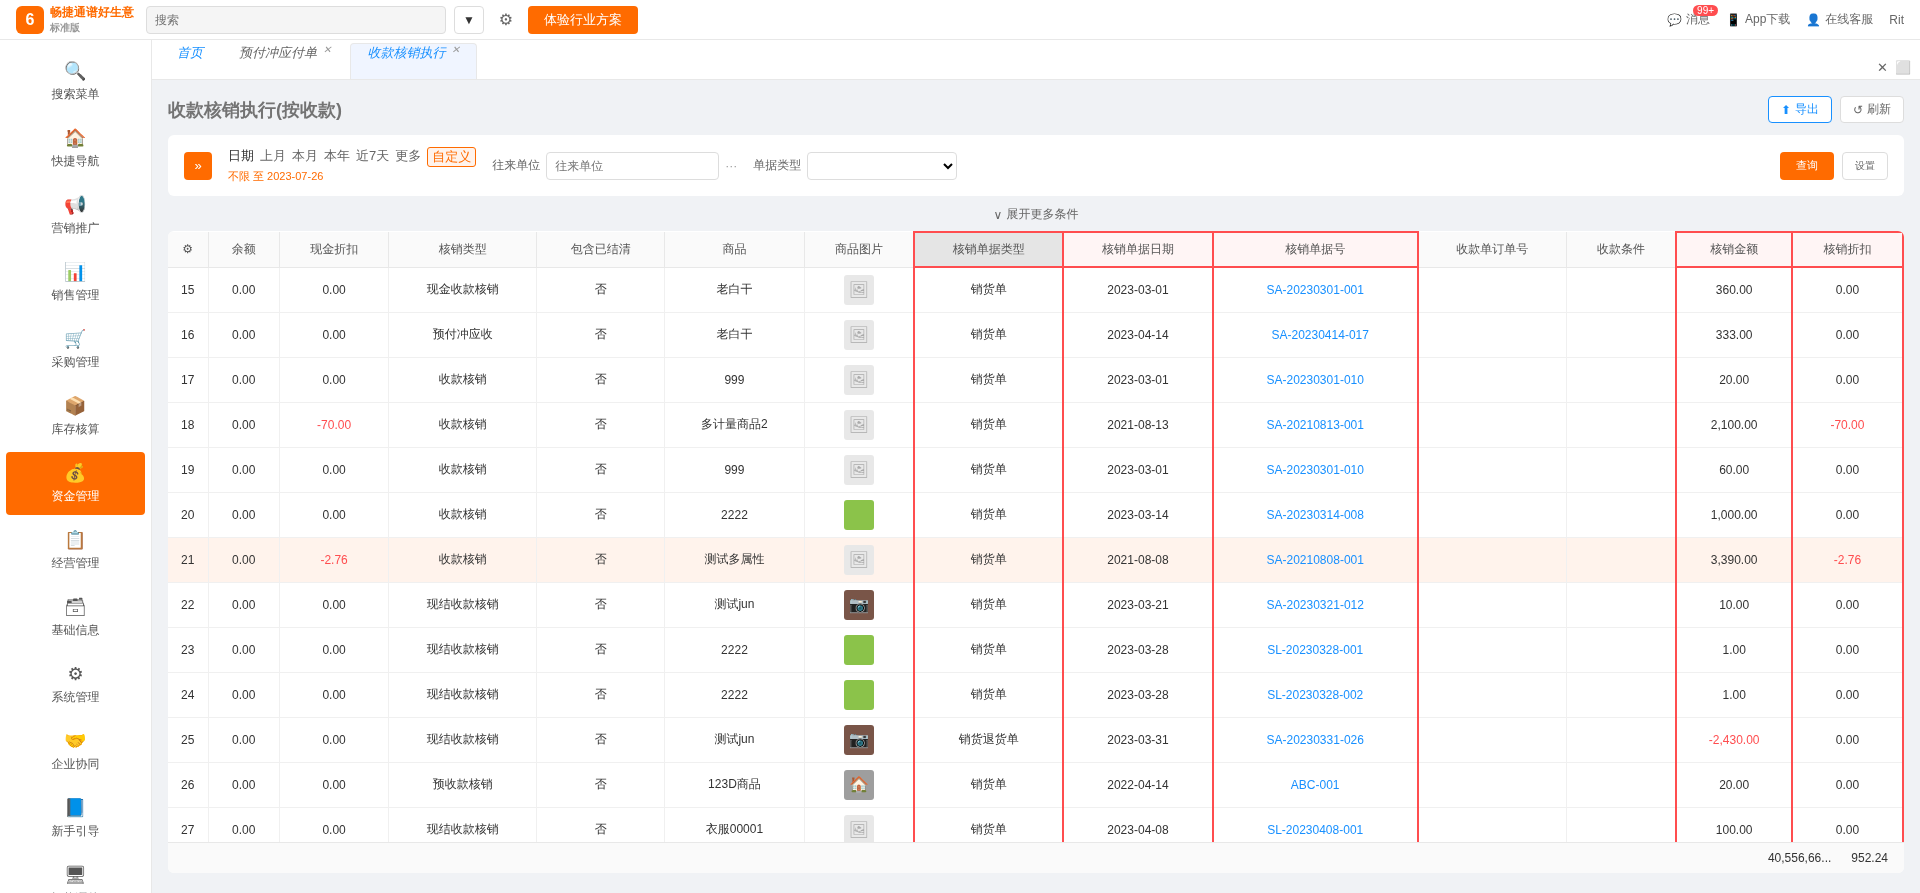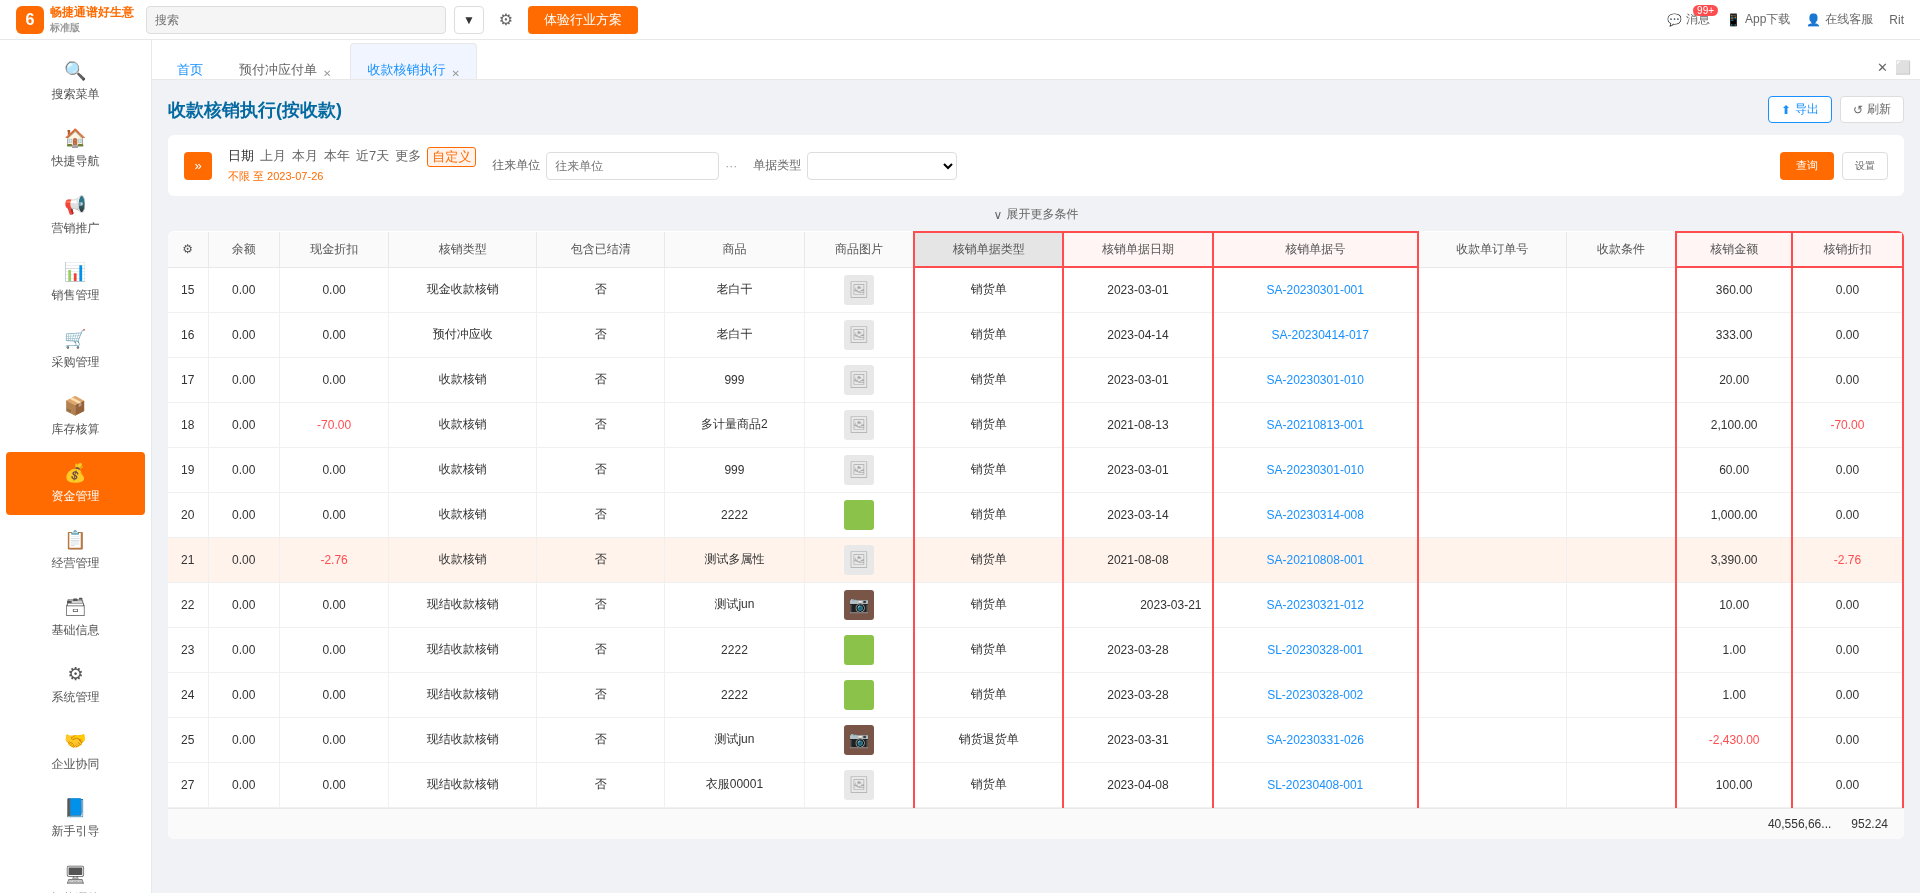--- a/index.html
+++ b/index.html
@@ -25,30 +25,30 @@
     .sidebar { width: 152px; background: #fff; border-right: 1px solid #e8e8e8; display: flex; flex-direction: column; padding-top: 8px; }
     .sidebar-item { display: flex; flex-direction: column; align-items: center; padding: 10px 8px; cursor: pointer; color: #555; font-size: 12px; gap: 4px; border-radius: 4px; margin: 2px 6px; }
     .sidebar-item.active { background: #ff6b00; color: white; }
     .sidebar-item .icon { font-size: 18px; }
 
     
     .content-area { flex: 1; display: flex; flex-direction: column; overflow: hidden; }
 
     
     .tab-bar { height: 40px; background: #fff; border-bottom: 1px solid #e8e8e8; display: flex; align-items: flex-end; padding: 0 8px; gap: 2px; }
-    .tab { height: 36px; padding: 0 16px; display: flex; align-items: flex-end; gap: 6px; cursor: pointer; border-radius: 4px 4px 0 0; font-size: 13px; color: #666; border: 1px solid transparent; border-bottom: none; }
+    .tab { height: 36px; padding: 0 16px; display: flex; align-items: flex-start; gap: 6px; cursor: pointer; border-radius: 4px 4px 0 0; font-size: 13px; color: #666; border: 1px solid transparent; border-bottom: none; font-style: italic; }
     .tab.active { background: #f0f5ff; color: #1890ff; border-color: #e8e8e8; }
     .tab-home { color: #1890ff; }
     .tab-close { font-size: 10px; color: #999; cursor: pointer; }
     .tab-bar-right { margin-left: auto; display: flex; align-items: center; gap: 8px; padding-bottom: 4px; }
 
     
     .page-content { flex: 1; overflow-y: auto; background: #f0f2f5; padding: 16px; }
     .page-title-bar { display: flex; align-items: center; justify-content: space-between; margin-bottom: 12px; }
-    .page-title { font-size: 18px; font-weight: bold; color: #0369a1; }
+    .page-title { font-size: 18px; font-weight: bold; color: #737373; }
     .page-actions { display: flex; gap: 8px; }
     .btn-export { display: flex; align-items: center; gap: 4px; padding: 4px 12px; border: 1px solid #1890ff; border-radius: 4px; color: #1890ff; background: #fff; cursor: pointer; font-size: 12px; }
     .btn-refresh { display: flex; align-items: center; gap: 4px; padding: 4px 12px; border: 1px solid #ddd; border-radius: 4px; color: #666; background: #fff; cursor: pointer; font-size: 12px; }
 
     
     .filter-bar { background: #fff; border-radius: 6px; padding: 12px 16px; margin-bottom: 10px; display: flex; align-items: center; gap: 16px; flex-wrap: wrap; }
     .filter-expand-btn { width: 28px; height: 28px; background: #ff6b00; display: flex; align-items: center; justify-content: center; color: white; border-radius: 4px; cursor: pointer; }
     .filter-item { display: flex; align-items: center; gap: 6px; font-size: 12px; color: #666; }
     .filter-date-group { display: flex; flex-direction: column; gap: 2px; }
     .filter-date-links { display: flex; gap: 6px; }
@@ -398,21 +398,21 @@
   </tr>
                 <tr>
     <td>22</td>
     <td>0.00</td>
     <td class="">0.00</td>
     <td>现结收款核销</td>
     <td>否</td>
     <td>测试jun</td>
     <td><span class="img-placeholder brown">📷</span></td>
     <td style="border-left:2px solid #ff4d4f;border-right:2px solid #ff4d4f;">销货单</td>
-    <td style="border-left:2px solid #ff4d4f;border-right:2px solid #ff4d4f;text-align:right;">2023-03-21</td>
+    <td style="border-left:2px solid #ff4d4f;border-right:2px solid #ff4d4f;">2023-03-21</td>
     <td style="border-left:2px solid #ff4d4f;border-right:2px solid #ff4d4f;"><a class="link-text">SA-20230321-012</a></td>
     <td></td>
     <td></td>
     <td class="" style="border-left:2px solid #ff4d4f;border-right:2px solid #ff4d4f;">10.00</td>
     <td class="" style="border-left:2px solid #ff4d4f;border-right:2px solid #ff4d4f;">0.00</td>
   </tr>
                 <tr>
     <td>23</td>
     <td>0.00</td>
     <td class="">0.00</td>
@@ -451,20 +451,36 @@
     <td>现结收款核销</td>
     <td>否</td>
     <td>测试jun</td>
     <td><span class="img-placeholder brown">📷</span></td>
     <td style="border-left:2px solid #ff4d4f;border-right:2px solid #ff4d4f;">销货退货单</td>
     <td style="border-left:2px solid #ff4d4f;border-right:2px solid #ff4d4f;">2023-03-31</td>
     <td style="border-left:2px solid #ff4d4f;border-right:2px solid #ff4d4f;"><a class="link-text">SA-20230331-026</a></td>
     <td></td>
     <td></td>
     <td class="negative" style="border-left:2px solid #ff4d4f;border-right:2px solid #ff4d4f;">-2,430.00</td>
+    <td class="" style="border-left:2px solid #ff4d4f;border-right:2px solid #ff4d4f;">0.00</td>
+  </tr>
+                <tr>
+    <td>26</td>
+    <td>0.00</td>
+    <td class="">0.00</td>
+    <td>预收款核销</td>
+    <td>否</td>
+    <td>123D商品</td>
+    <td><span class="img-placeholder grey">🏠</span></td>
+    <td style="border-left:2px solid #ff4d4f;border-right:2px solid #ff4d4f;">销货单</td>
+    <td style="border-left:2px solid #ff4d4f;border-right:2px solid #ff4d4f;">2022-04-14</td>
+    <td style="border-left:2px solid #ff4d4f;border-right:2px solid #ff4d4f;"><a class="link-text">ABC-001</a></td>
+    <td></td>
+    <td></td>
+    <td class="" style="border-left:2px solid #ff4d4f;border-right:2px solid #ff4d4f;">20.00</td>
     <td class="" style="border-left:2px solid #ff4d4f;border-right:2px solid #ff4d4f;">0.00</td>
   </tr>
                 <tr>
     <td>27</td>
     <td>0.00</td>
     <td class="">0.00</td>
     <td>现结收款核销</td>
     <td>否</td>
     <td>衣服00001</td>
     <td><span class="img-placeholder">🖼</span></td>

